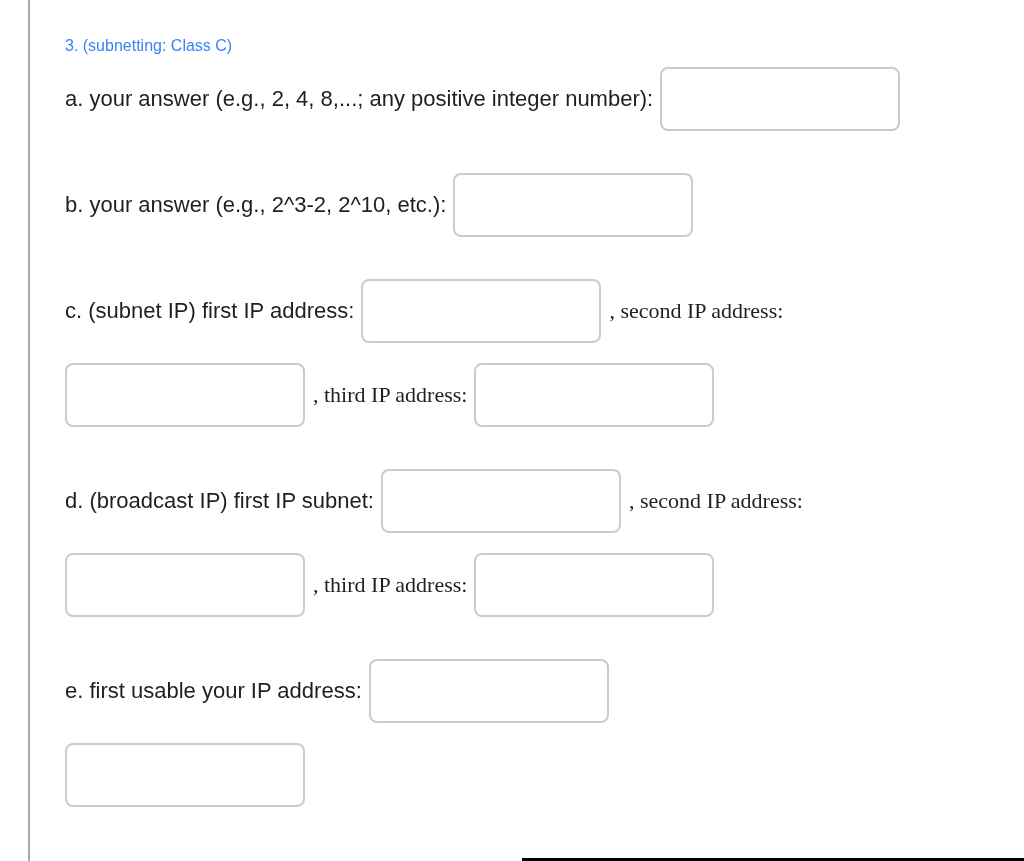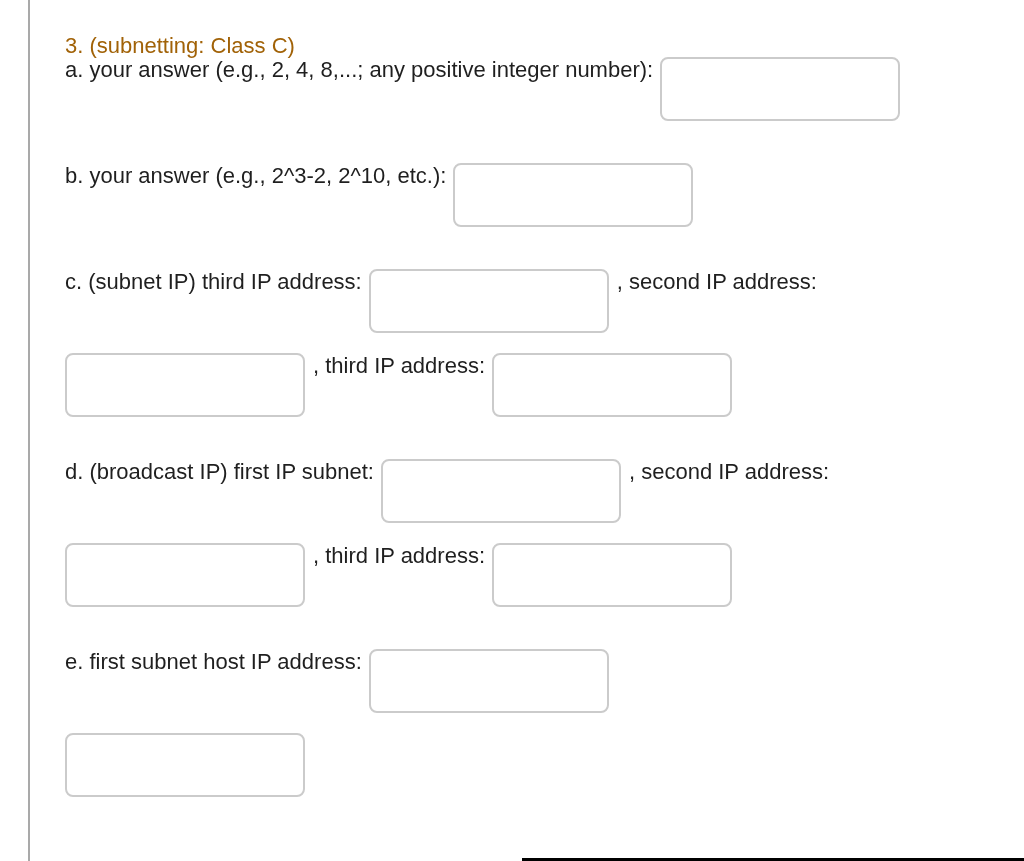--- a/index.html
+++ b/index.html
@@ -35,28 +35,28 @@
     background: #000000;
   }
   .content {
     position: absolute;
     left: 65px;
     top: 0;
     right: 10px;
   }
   .title {
     margin: 35px 0 0 0;
-    font-size: 22px;
+    font-size: 16px;
     line-height: 22px;
     font-weight: 400;
-    color: #a16207;
+    color: #3b82f6;
   }
   .row {
     display: flex;
-    align-items: flex-start;
+    align-items: center;
     height: 84px;
     margin: 0;
   }
   .row.para-gap {
     margin-top: 22px;
   }
   .lbl {
     font-size: 22px;
     line-height: 26px;
     white-space: pre;
@@ -69,21 +69,21 @@
     border: 2px solid #cbcbcb;
     border-radius: 8px;
     background: #ffffff;
     font-family: "Liberation Sans", sans-serif;
     font-size: 20px;
     padding: 4px 10px;
     outline: none;
     flex: 0 0 auto;
   }
   .lbl + .answer-box { margin-left: 7px; }
-  .answer-box + .lbl { margin-left: 8px; }
+  .answer-box + .lbl { margin-left: 8px; font-family: Liberation Serif, serif; }
 </style>
 </head>
 <body>
 
 <div class="page">
   <div class="left-rule"></div>
 
   <div class="content">
 
     <h2 class="title">3. (subnetting: Class C)</h2>
@@ -92,21 +92,21 @@
       <span class="lbl">a. your answer (e.g., 2, 4, 8,...; any positive integer number):</span>
       <input type="text" class="answer-box" value="" style="">
     </div>
 
     <div class="row para-gap">
       <span class="lbl">b. your answer (e.g., 2^3-2, 2^10, etc.):</span>
       <input type="text" class="answer-box" value="" style="">
     </div>
 
     <div class="row para-gap">
-      <span class="lbl">c. (subnet IP) third IP address:</span>
+      <span class="lbl">c. (subnet IP) first IP address:</span>
       <input type="text" class="answer-box" value="" style="">
       <span class="lbl">, second IP address:</span>
     </div>
 
     <div class="row">
       <input type="text" class="answer-box" value="" style="">
       <span class="lbl">, third IP address:</span>
       <input type="text" class="answer-box" value="" style="">
     </div>
 
@@ -116,21 +116,21 @@
       <span class="lbl">, second IP address:</span>
     </div>
 
     <div class="row">
       <input type="text" class="answer-box" value="" style="">
       <span class="lbl">, third IP address:</span>
       <input type="text" class="answer-box" value="" style="">
     </div>
 
     <div class="row para-gap">
-      <span class="lbl">e. first subnet host IP address:</span>
+      <span class="lbl">e. first usable your IP address:</span>
       <input type="text" class="answer-box" value="" style="">
     </div>
 
     <div class="row">
       <input type="text" class="answer-box" value="" style="">
     </div>
 
   </div>
 
   <div class="bottom-bar"></div>

